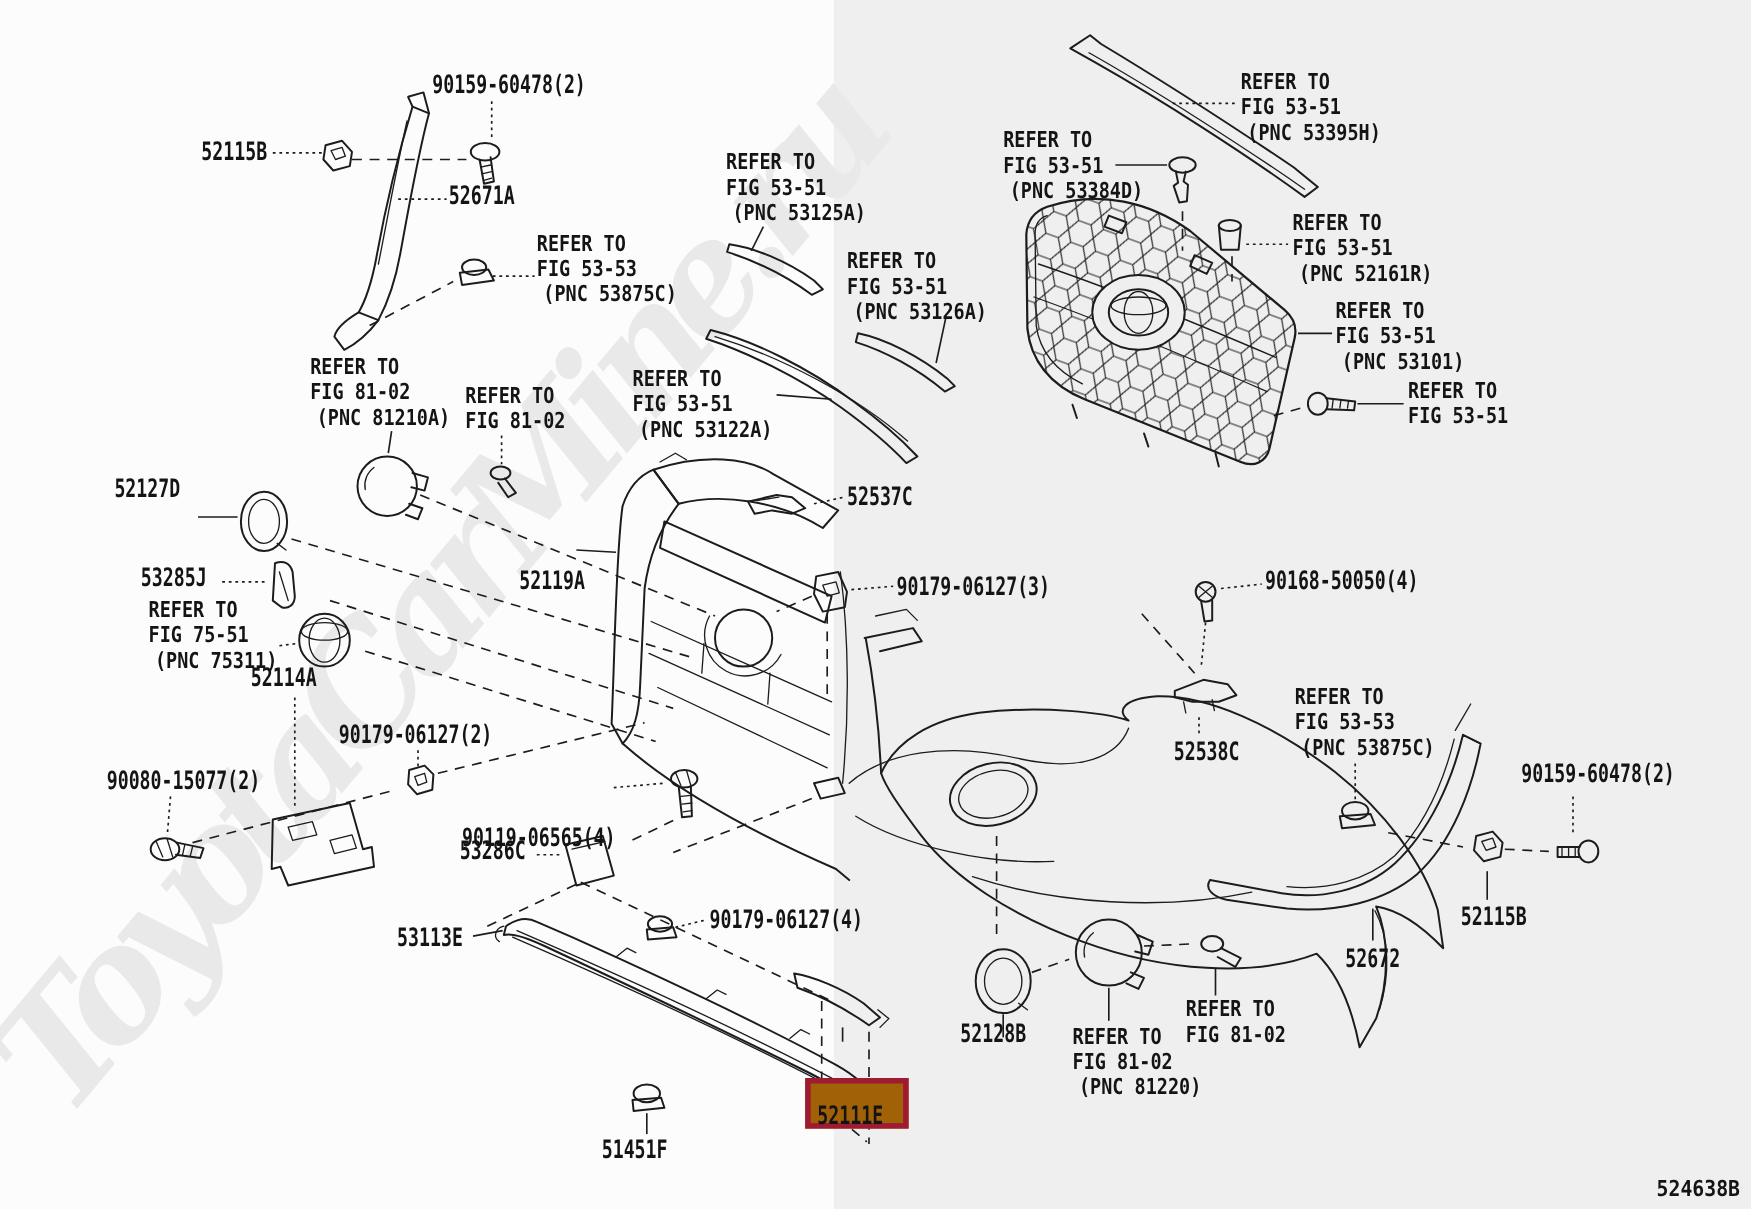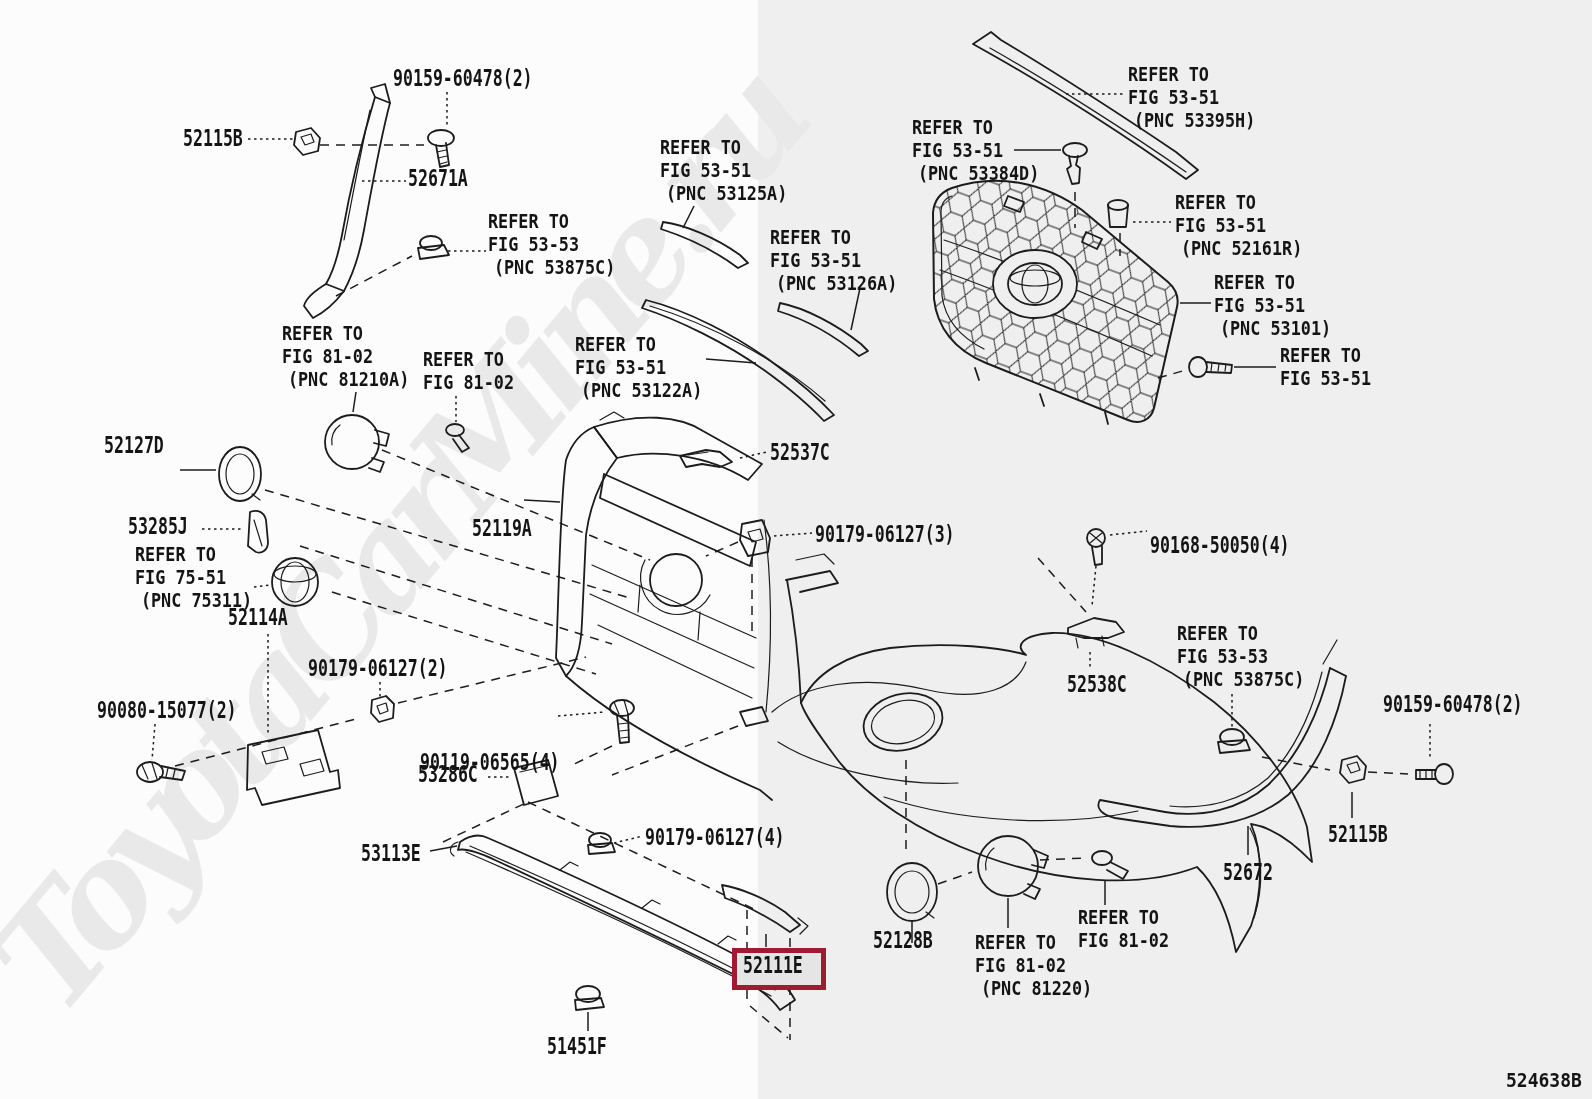--- a/index.html
+++ b/index.html
@@ -14,21 +14,21 @@
   .sl{stroke:#1c1c1c;fill:none;stroke-width:1.5;}
   .wm{fill:#e9e9e9;font-family:"DejaVu Serif","Liberation Serif",serif;
       font-style:italic;font-weight:bold;}
   #labels .lbl{position:absolute;white-space:nowrap;color:#141414;font-weight:bold;z-index:5;}
   .kind-part{font-size:23px;line-height:25px;}
   .kind-part .scale{transform:scaleX(.72);transform-origin:0 0;}
   .kind-ref{font-size:20px;line-height:23px;}
   .kind-ref .scale{transform:scaleX(.84);transform-origin:0 0;}
   .ln.pnc{padding-left:7px;}
   .kind-highlight{font-size:23px;line-height:25px;width:94px;height:42px;box-sizing:border-box;
-      border:5px solid var(--hl,#9e1b32);background:#e5e5e5;padding:0 6px;}
+      border:5px solid var(--hl,#9e1b32);background:#a16207;padding:18px 6px;margin-top:32px;}
   .kind-highlight .scale{transform:scaleX(.72);transform-origin:0 50%;}
   #footer-code{position:absolute;left:1506px;top:1068px;font-size:20px;font-weight:bold;
       color:#141414;transform:scaleX(.9);transform-origin:0 0;z-index:5;}
 </style>
 </head>
 <body>
 
 <div id="canvas">
   <div id="bg-right"></div>
 
@@ -355,21 +355,21 @@
       <div class="lbl kind-part" style="left: 770px; top: 440px;">
         <div class="scale">
           <div class="ln">52537C</div>
         </div>
       </div>
       <div class="lbl kind-part" style="left: 815px; top: 522px;">
         <div class="scale">
           <div class="ln">90179-06127(3)</div>
         </div>
       </div>
-      <div class="lbl kind-part" style="left: 1150px; top: 533px;">
+      <div class="lbl kind-part" style="left: 1150px; top: 516px;">
         <div class="scale">
           <div class="ln">90168-50050(4)</div>
         </div>
       </div>
       <div class="lbl kind-part" style="left: 1067px; top: 672px;">
         <div class="scale">
           <div class="ln">52538C</div>
         </div>
       </div>
       <div class="lbl kind-part" style="left: 1383px; top: 692px;">

